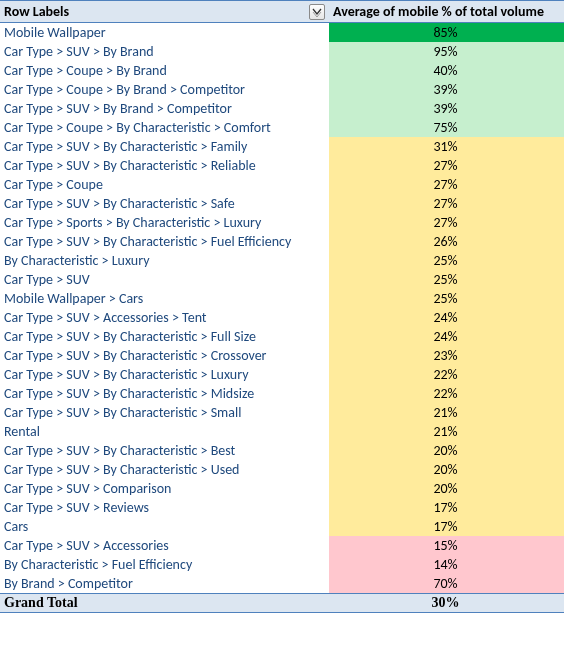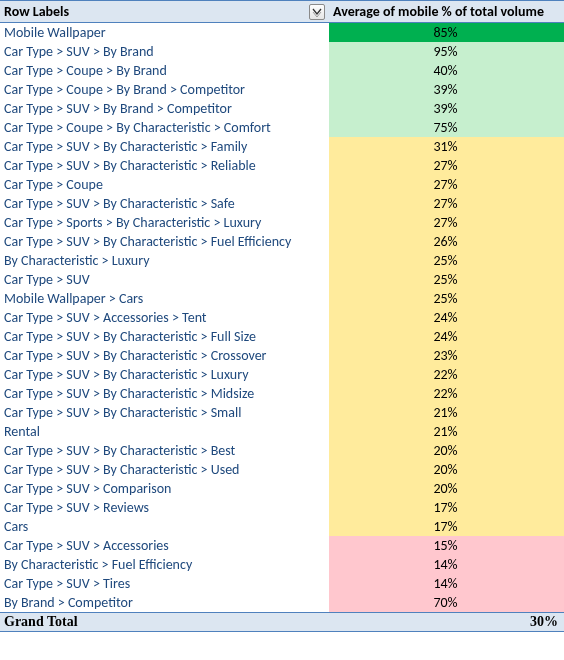--- a/index.html
+++ b/index.html
@@ -208,25 +208,21 @@
       </tr>
       <tr class="data-row tier-red">
         <td class="label-cell">Car Type &gt; SUV &gt; Accessories</td>
         <td class="value-cell"><div class="bar-fill"></div><span class="value-text">15%</span></td>
       </tr>
       <tr class="data-row tier-red">
         <td class="label-cell">By Characteristic &gt; Fuel Efficiency</td>
         <td class="value-cell"><div class="bar-fill"></div><span class="value-text">14%</span></td>
       </tr>
       <tr class="data-row tier-red">
-        <td class="label-cell">Car Type &gt; SUV &gt; Tires</td>
-        <td class="value-cell"><div class="bar-fill"></div><span class="value-text">14%</span></td>
-      </tr>
-      <tr class="data-row tier-red">
         <td class="label-cell">By Brand &gt; Competitor</td>
         <td class="value-cell"><div class="bar-fill"></div><span class="value-text">70%</span></td>
       </tr>
       <tr class="data-row grand-total">
         <td class="label-cell">Grand Total</td>
-        <td class="value-cell" style="text-align: right; margin-top: 36px;"><span class="value-text">30%</span></td>
+        <td class="value-cell" style=" margin-top: 36px;"><span class="value-text">30%</span></td>
       </tr>
     </tbody>
 </table>
 
 </body></html>

